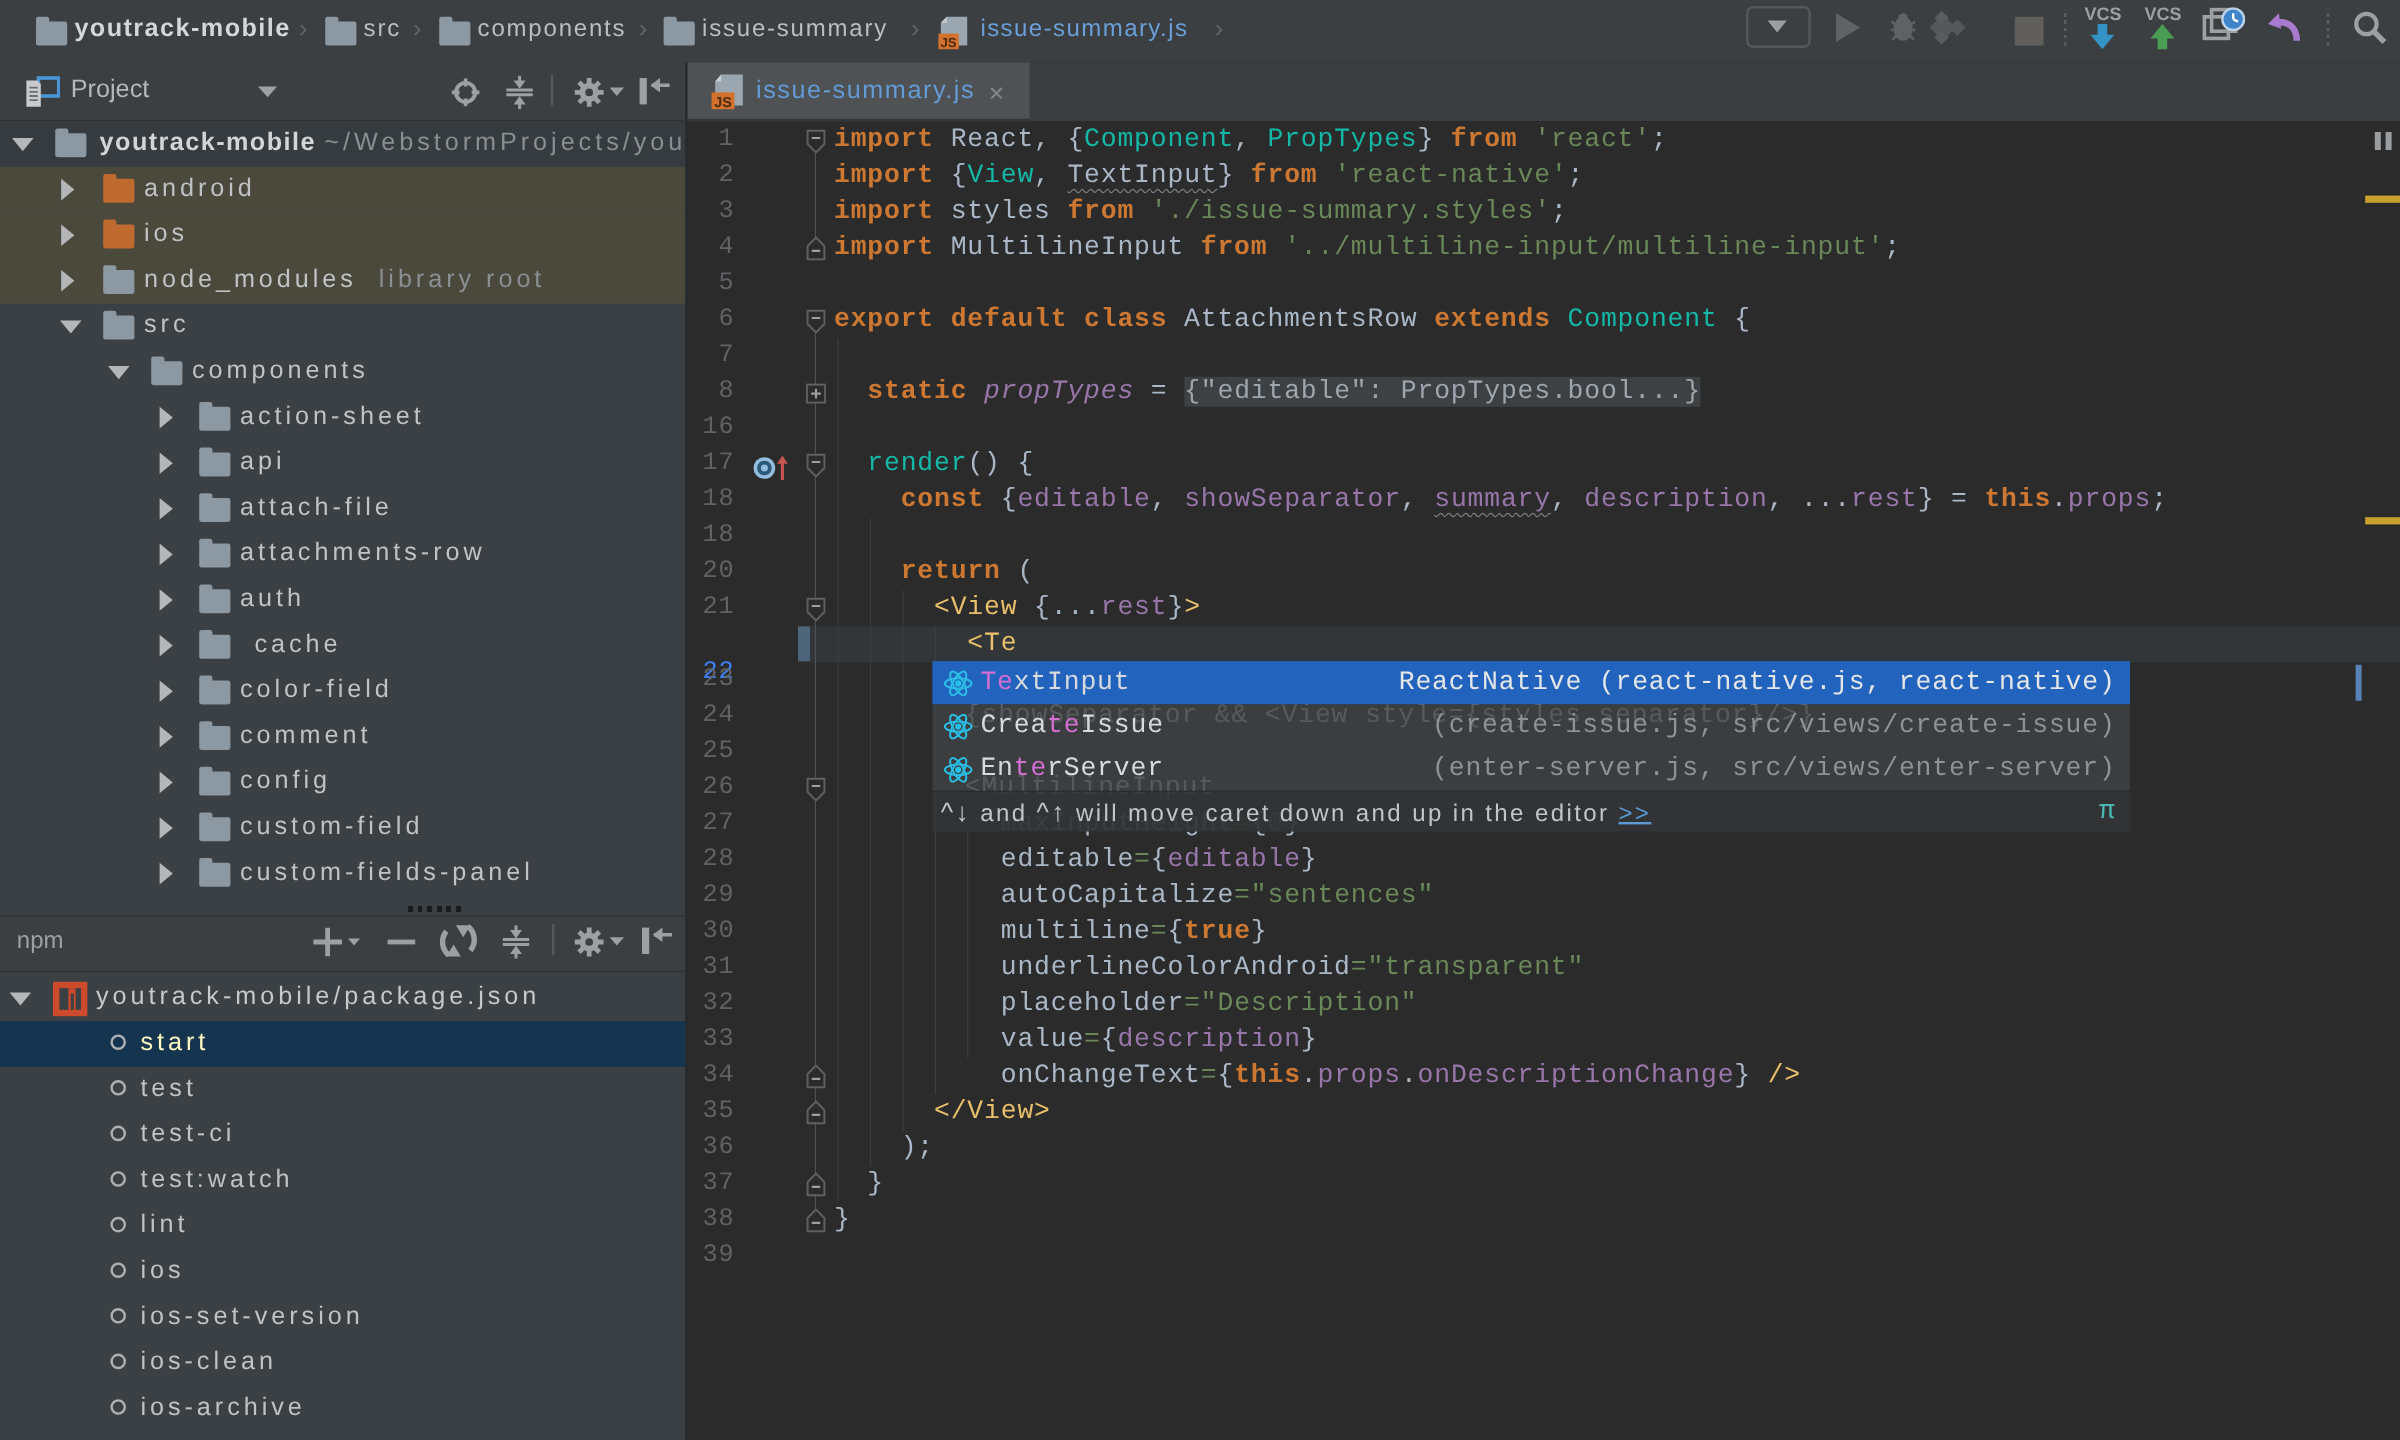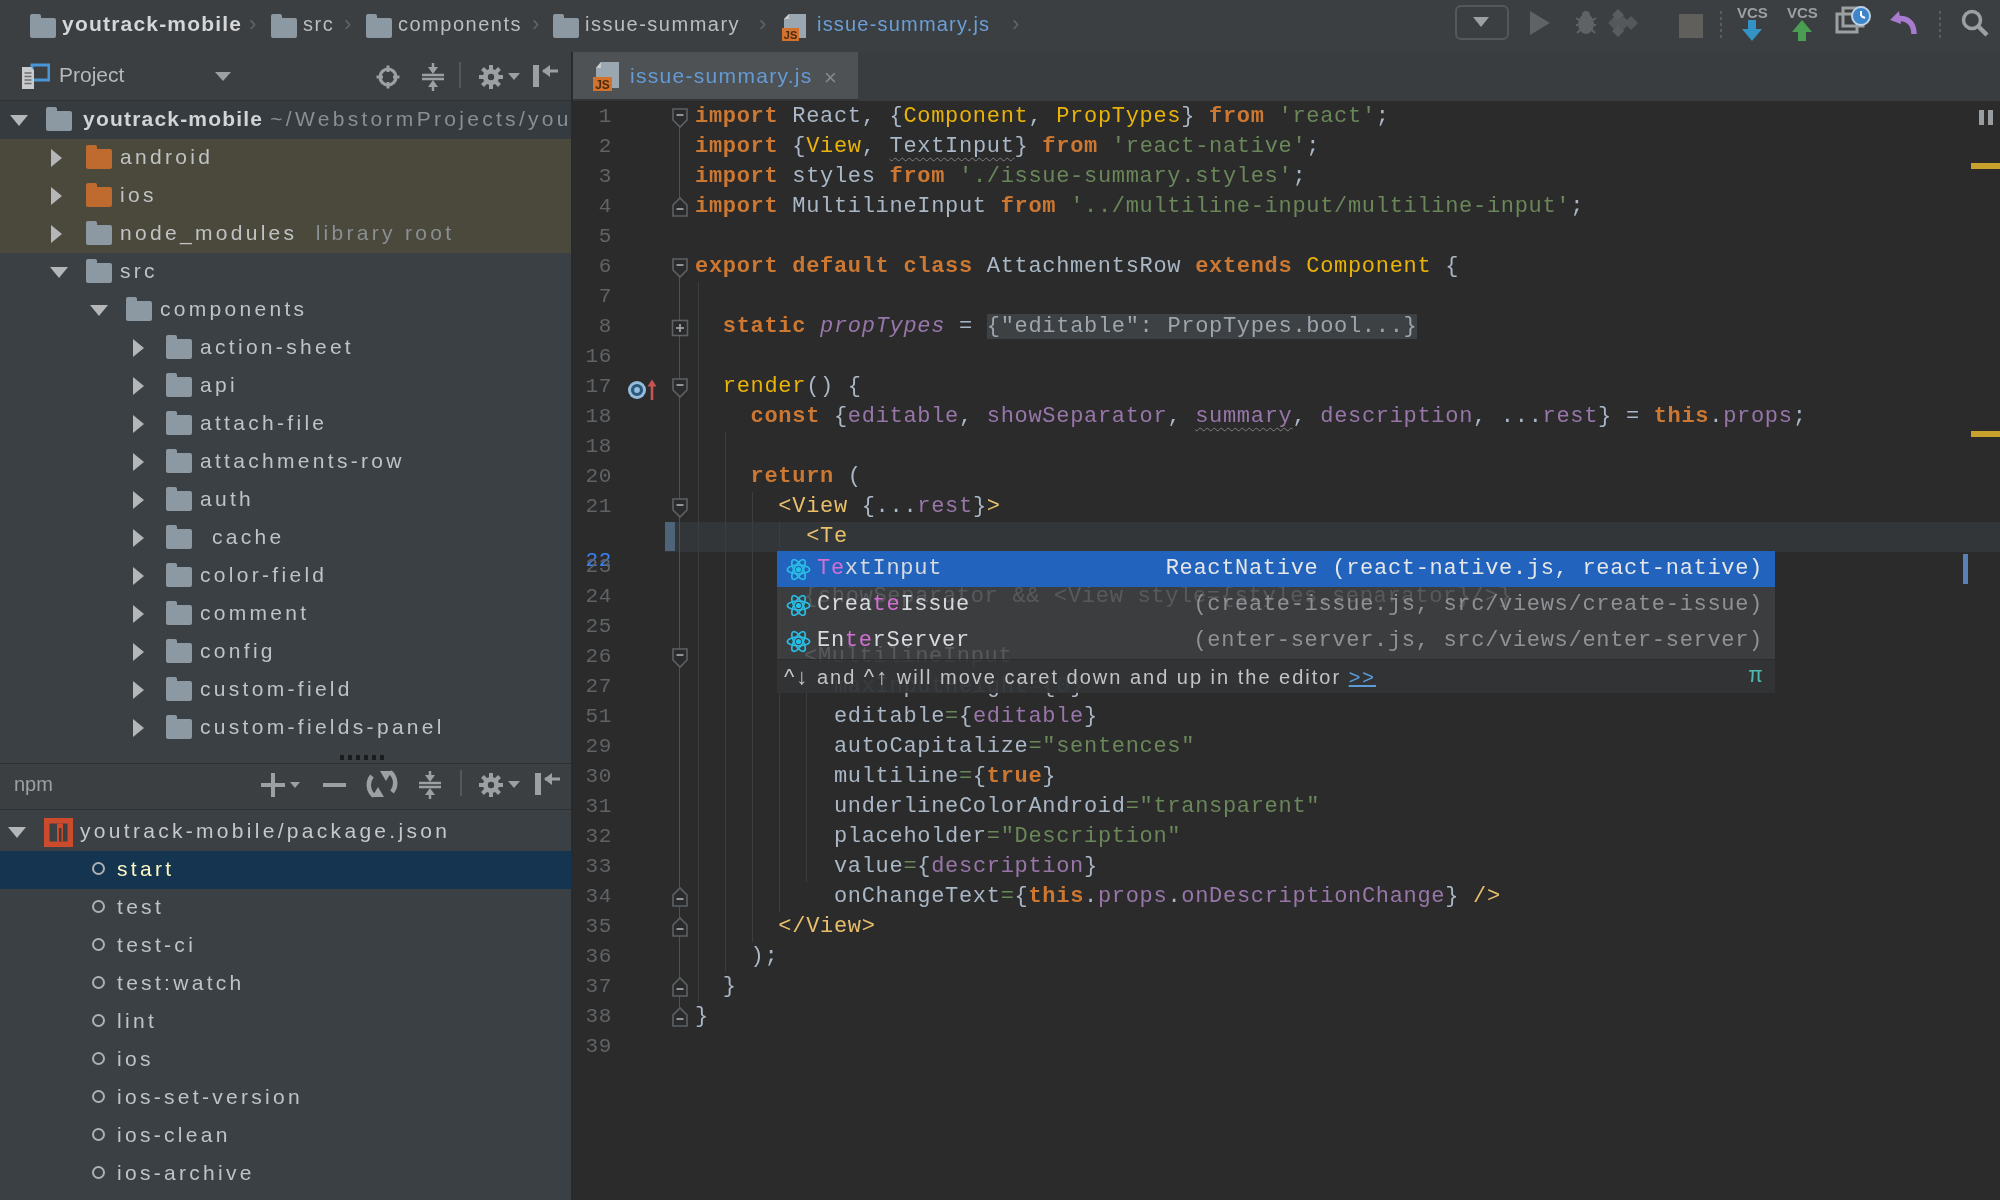--- a/index.html
+++ b/index.html
@@ -28,21 +28,21 @@
   .folder{position:absolute;width:26px;height:20px;background:#8c98a2;border-radius:2px;}
   .folder:before{content:"";position:absolute;left:0;top:-4px;width:11px;height:5px;background:inherit;border-radius:2px 2px 0 0;}
   .ofolder{background:#bf6a2e;}
   .ofolder:before{background:#bf6a2e;}
   
   .mono{font-family:"Liberation Mono",monospace;font-size:22px;letter-spacing:0.69px;}
   .cline{position:absolute;left:695px;height:30px;line-height:30px;white-space:pre;color:#a9b7c6;}
   .lnum{position:absolute;left:573px;width:39px;height:30px;line-height:30px;text-align:right;color:#606366;font-size:21px;}
   .k{color:#cc7832;font-weight:bold;}
   .s{color:#6a8759;}
-  .cl{color:#eab308;}
+  .cl{color:#14b8a6;}
   .tag{color:#e8bf6a;}
   .f{color:#9876aa;}
   .fi{color:#9876aa;font-style:italic;}
   .n{color:#6897bb;}
   .eq{color:#6a8759;}
   .fold{background:#3e4143;color:#9da5ad;}
   .wavy{text-decoration:underline;text-decoration-style:wavy;text-decoration-color:#7f7f7f;text-underline-offset:5px;text-decoration-thickness:1px;}
   .ghost{position:absolute;height:30px;line-height:30px;white-space:pre;color:#a6abaf;}
   .iguide{position:absolute;width:1px;background:#393e40;}
   .prow{position:absolute;left:0;width:998px;height:36px;line-height:36px;}
@@ -437,21 +437,21 @@
     <div class="lnum" style="top:402px;">18</div>
     <div class="lnum" style="top:432px;">18</div>
     <div class="lnum" style="top:462px;">20</div>
     <div class="lnum" style="top:492px;">21</div>
     <div class="lnum" style="top:546px;color:#3b82f6;">22</div>
     <div class="lnum" style="top:552px;">23</div>
     <div class="lnum" style="top:582px;">24</div>
     <div class="lnum" style="top:612px;">25</div>
     <div class="lnum" style="top:642px;">26</div>
     <div class="lnum" style="top:672px;">27</div>
-    <div class="lnum" style="top:702px;">51</div>
+    <div class="lnum" style="top:702px;">28</div>
     <div class="lnum" style="top:732px;">29</div>
     <div class="lnum" style="top:762px;">30</div>
     <div class="lnum" style="top:792px;">31</div>
     <div class="lnum" style="top:822px;">32</div>
     <div class="lnum" style="top:852px;">33</div>
     <div class="lnum" style="top:882px;">34</div>
     <div class="lnum" style="top:912px;">35</div>
     <div class="lnum" style="top:942px;">36</div>
     <div class="lnum" style="top:972px;">37</div>
     <div class="lnum" style="top:1002px;">38</div>

